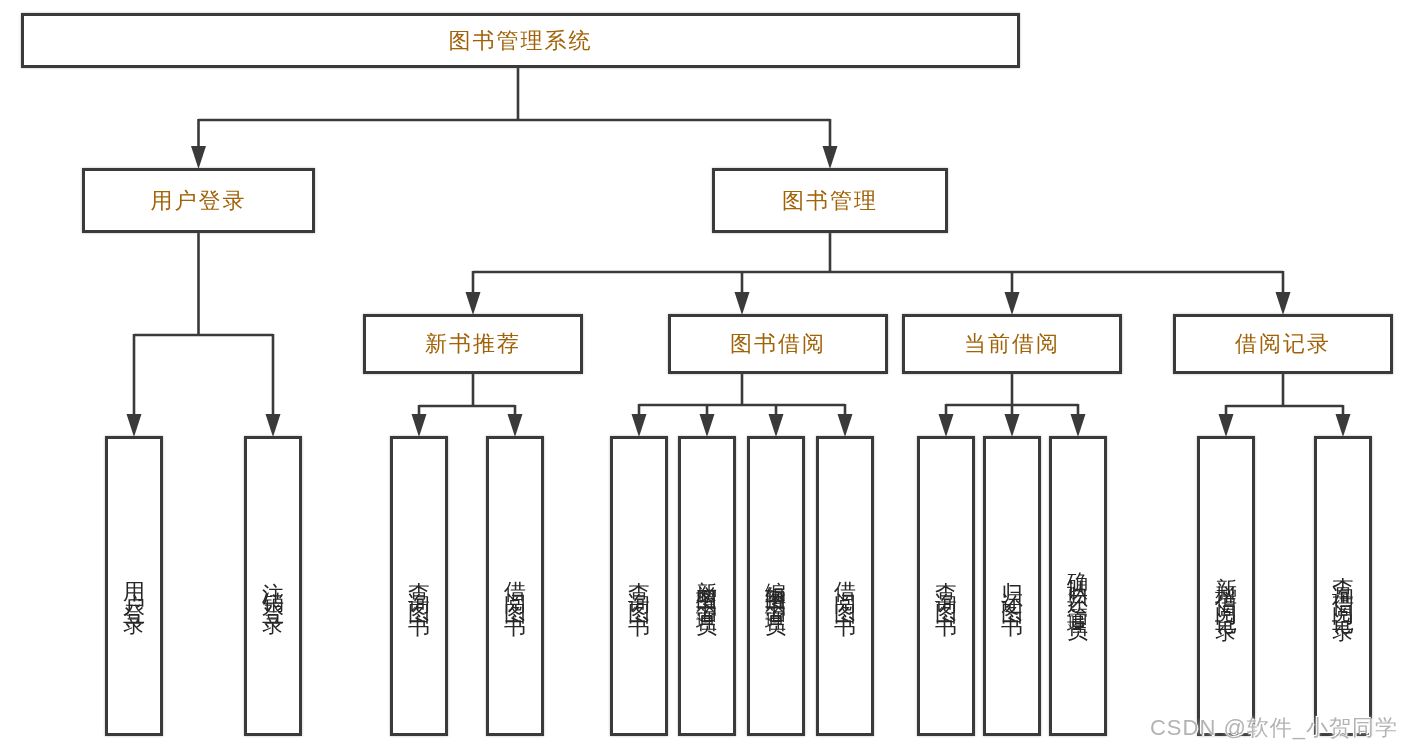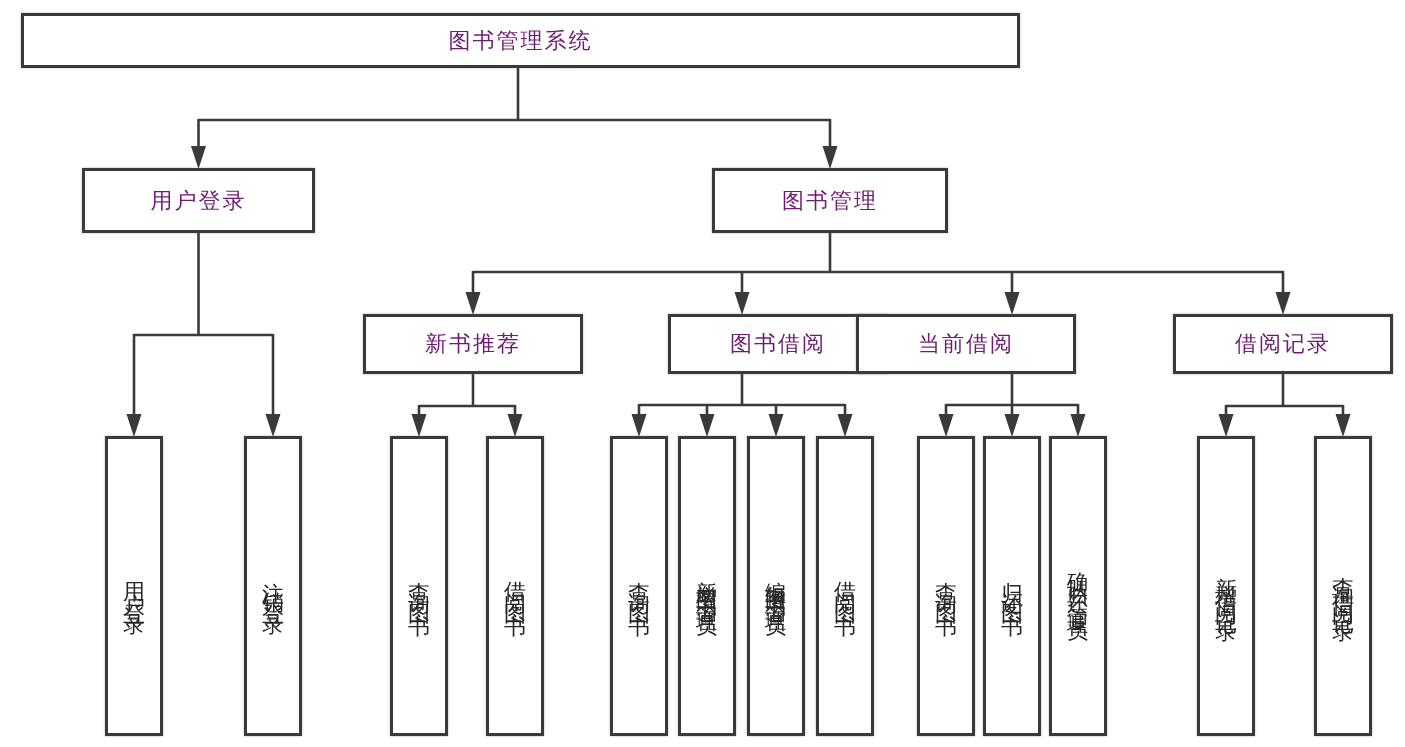--- a/index.html
+++ b/index.html
@@ -25,35 +25,35 @@
   }
   .box {
     position: absolute;
     box-sizing: border-box;
     border: 3px solid #3a3a3a;
     background: #ffffff;
     display: flex;
     align-items: center;
     justify-content: center;
     font-size: 22px;
-    color: #701a75;
+    color: #a16207;
     letter-spacing: 2px;
     z-index: 2;
     box-shadow: 0 0 2px rgba(120,120,120,0.55);
   }
   
   #root-box     { left: 21px;  top: 13px;  width: 999px; height: 55px; }
   
   #l2-user      { left: 82px;  top: 168px; width: 233px; height: 65px; }
   #l2-bookmgmt  { left: 712px; top: 168px; width: 236px; height: 65px; }
   
   .l3           { top: 314px; width: 220px; height: 60px; }
   #l3-newrec    { left: 363px; }
   #l3-borrow    { left: 668px; }
-  #l3-current   { left: 856px; text-align: right; }
+  #l3-current   { left: 902px; text-align: right; }
   #l3-records   { left: 1173px; }
   
   .leaf {
     position: absolute;
     top: 436px;
     width: 58px;
     height: 300px;
     box-sizing: border-box;
     border: 3px solid #3a3a3a;
     background: #ffffff;
@@ -235,14 +235,15 @@
     <span class="vtext">确认归还（管理员）</span>
   </div>
 
   <div class="leaf len6" id="leaf-add-record">
     <span class="vtext">新增借阅记录</span>
   </div>
   <div class="leaf len6" id="leaf-query-record">
     <span class="vtext">查询借阅记录</span>
   </div>
 
+  <div id="watermark">CSDN @软件_小贺同学</div>
 
 </div>
 
 </body></html>

